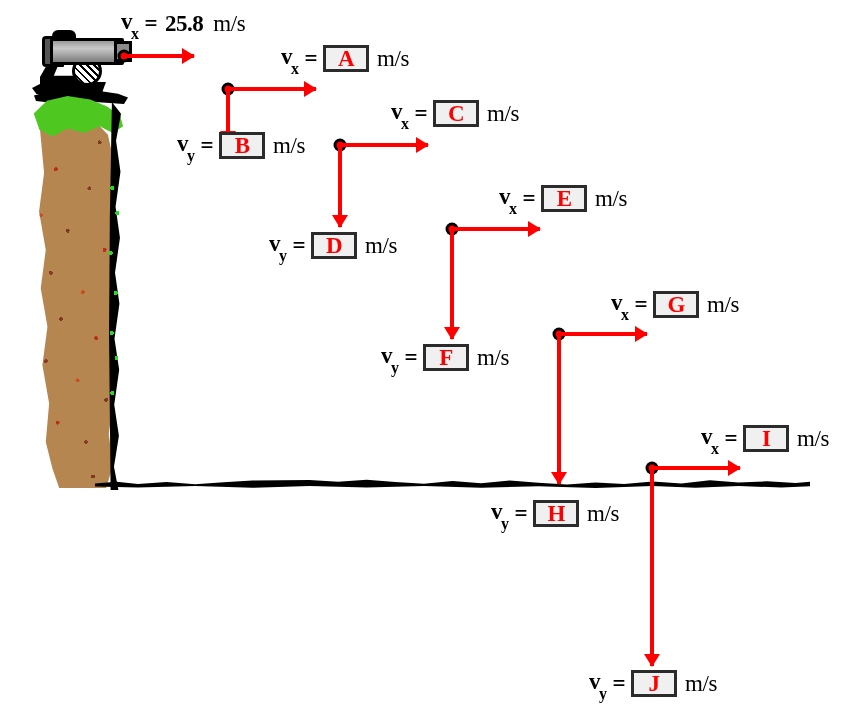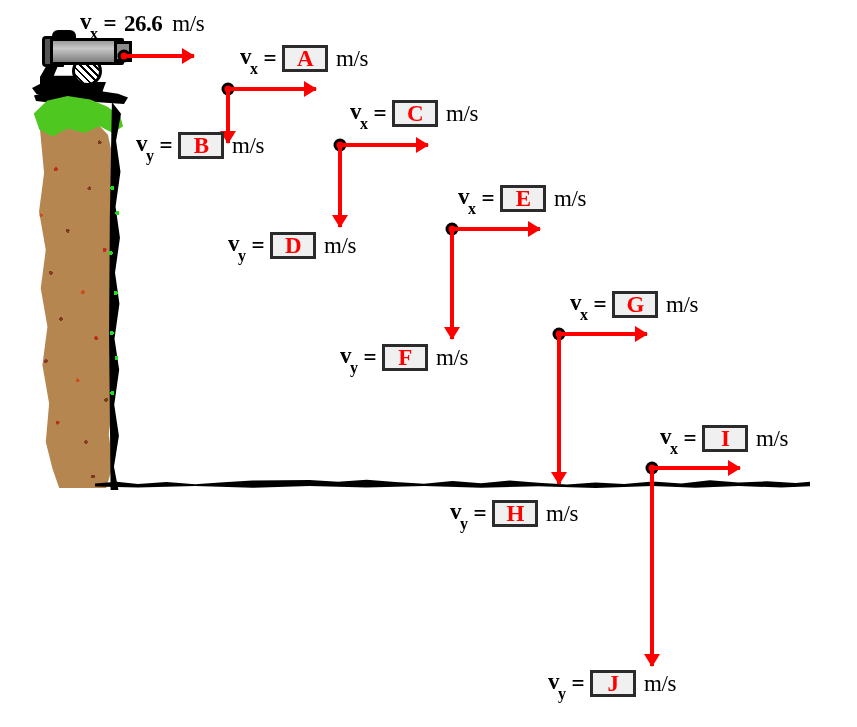--- a/index.html
+++ b/index.html
@@ -264,20 +264,21 @@
     position: absolute;
     display: flex;
     align-items: center;
     white-space: nowrap;
     font-family: "Liberation Serif", "DejaVu Serif", serif;
     font-weight: bold;
     font-size: 23px;
     color: #000000;
     line-height: 1;
     letter-spacing: -0.5px;
+    margin-left: 41px;
   }
   .vsym {
     font-style: normal;
     font-weight: bold;
     position: relative;
     padding-right: 2px;
   }
   .vsym .sub {
     font-size: 16px;
     vertical-align: sub;
@@ -334,21 +335,21 @@
     <div class="cannon-muzzle"></div>
   </div>
 
   <div class="ground"></div>
 
   <div class="vec-dot" style="left:124px; top:56px;"></div>
   <div class="arrow-h" style="left:126px; top:56px; width:68px;"></div>
   <div class="vlabel" style="left:80px; top:10px;">
     <span class="vsym"><span>v</span><span class="sub">x</span></span>
     <span class="eq">=</span>
-    <span class="plain-value">26.6</span>
+    <span class="plain-value">25.8</span>
     <span class="units">m/s</span>
   </div>
 
   <div class="vec-dot" style="left:228px; top:89px;"></div>
   <div class="arrow-h" style="left:230px; top:89px; width:86px;"></div>
   <div class="arrow-v" style="left:228px; top:91px; height:52px;"></div>
   <div class="vlabel" style="left:240px; top:45px;">
     <span class="vsym"><span>v</span><span class="sub">x</span></span>
     <span class="eq">=</span>
     <span class="valbox">A</span>

